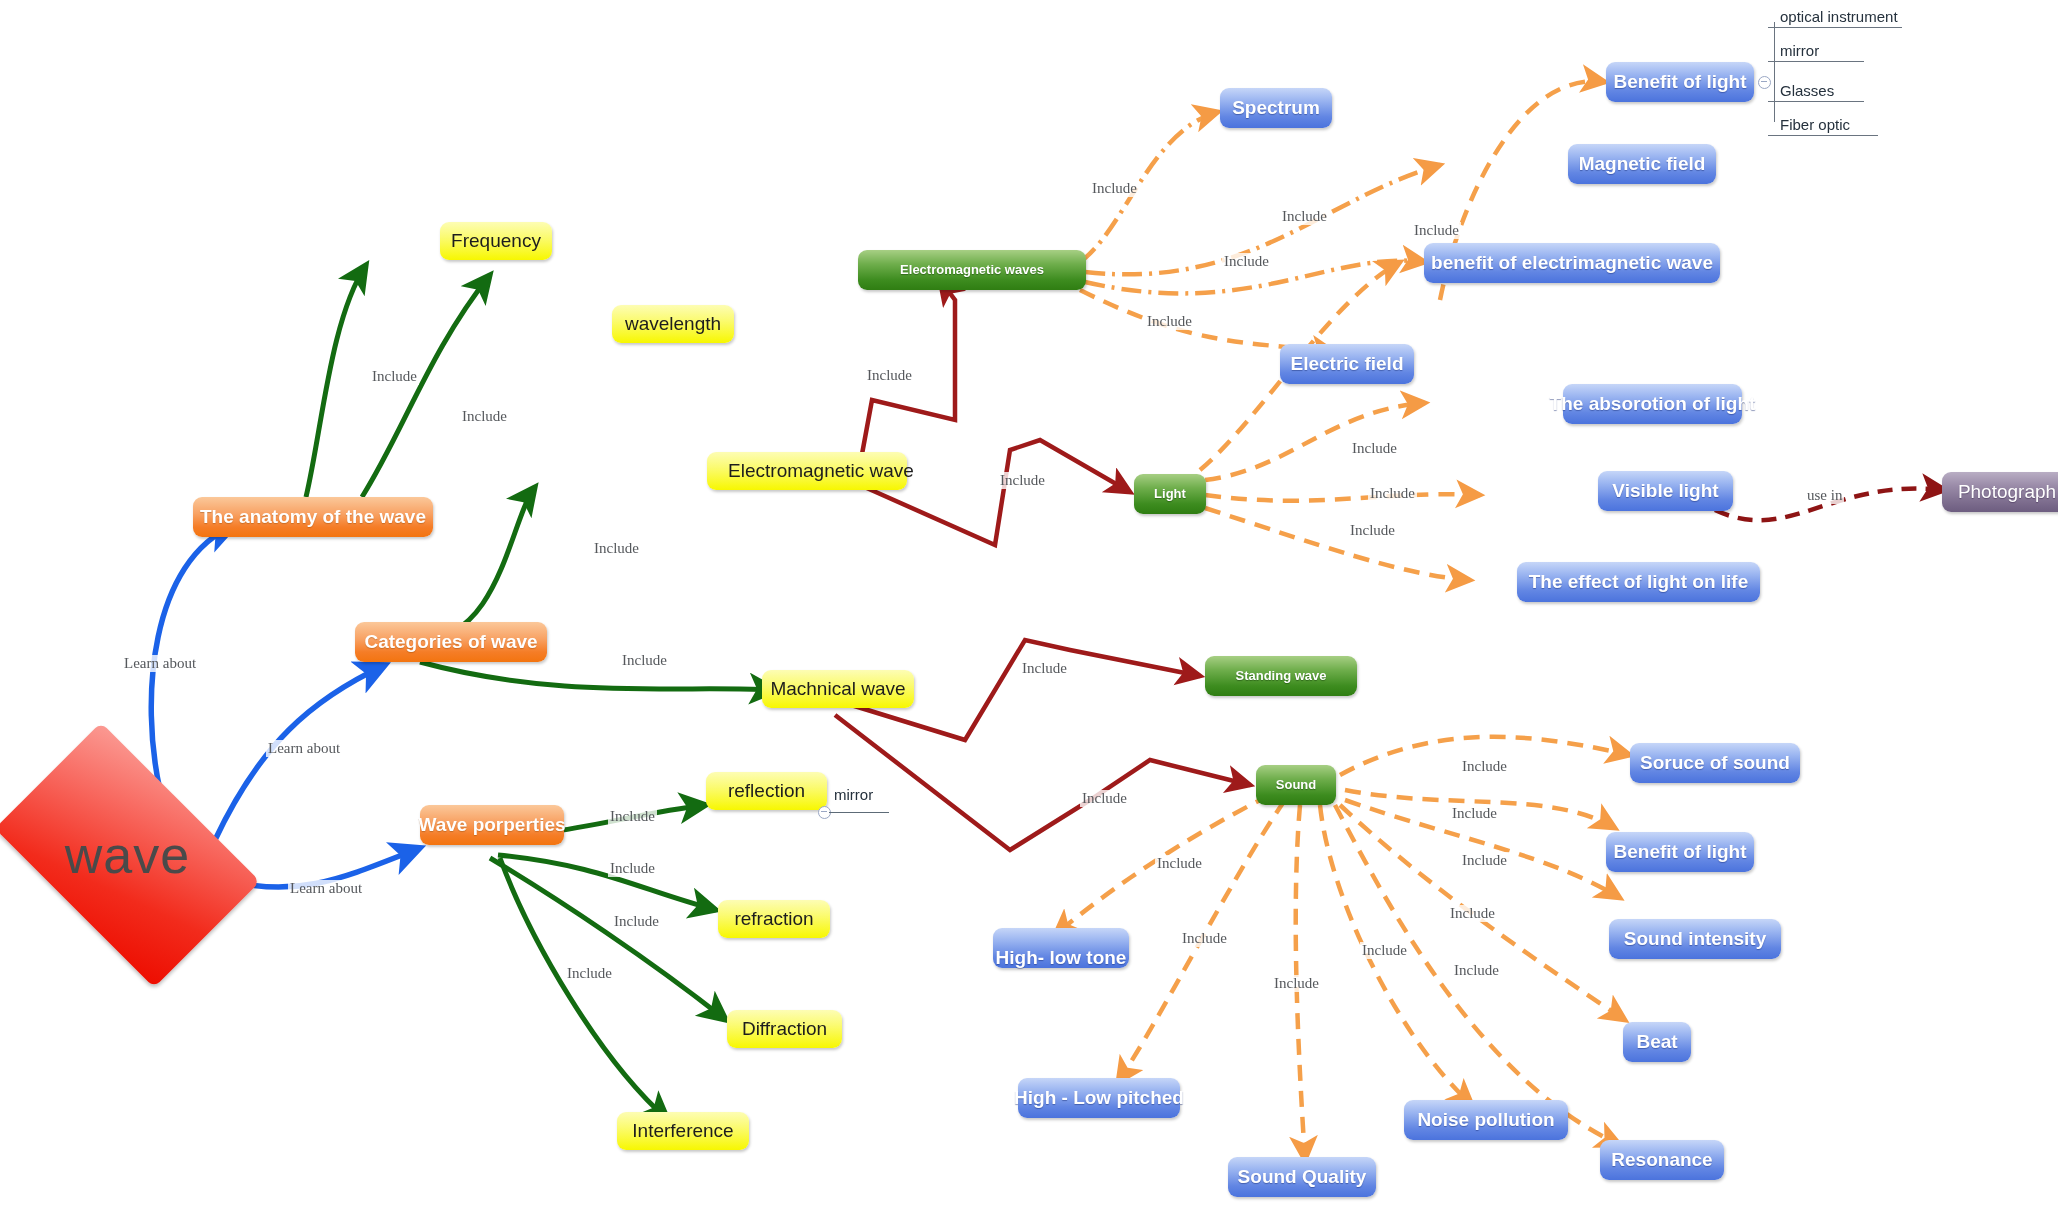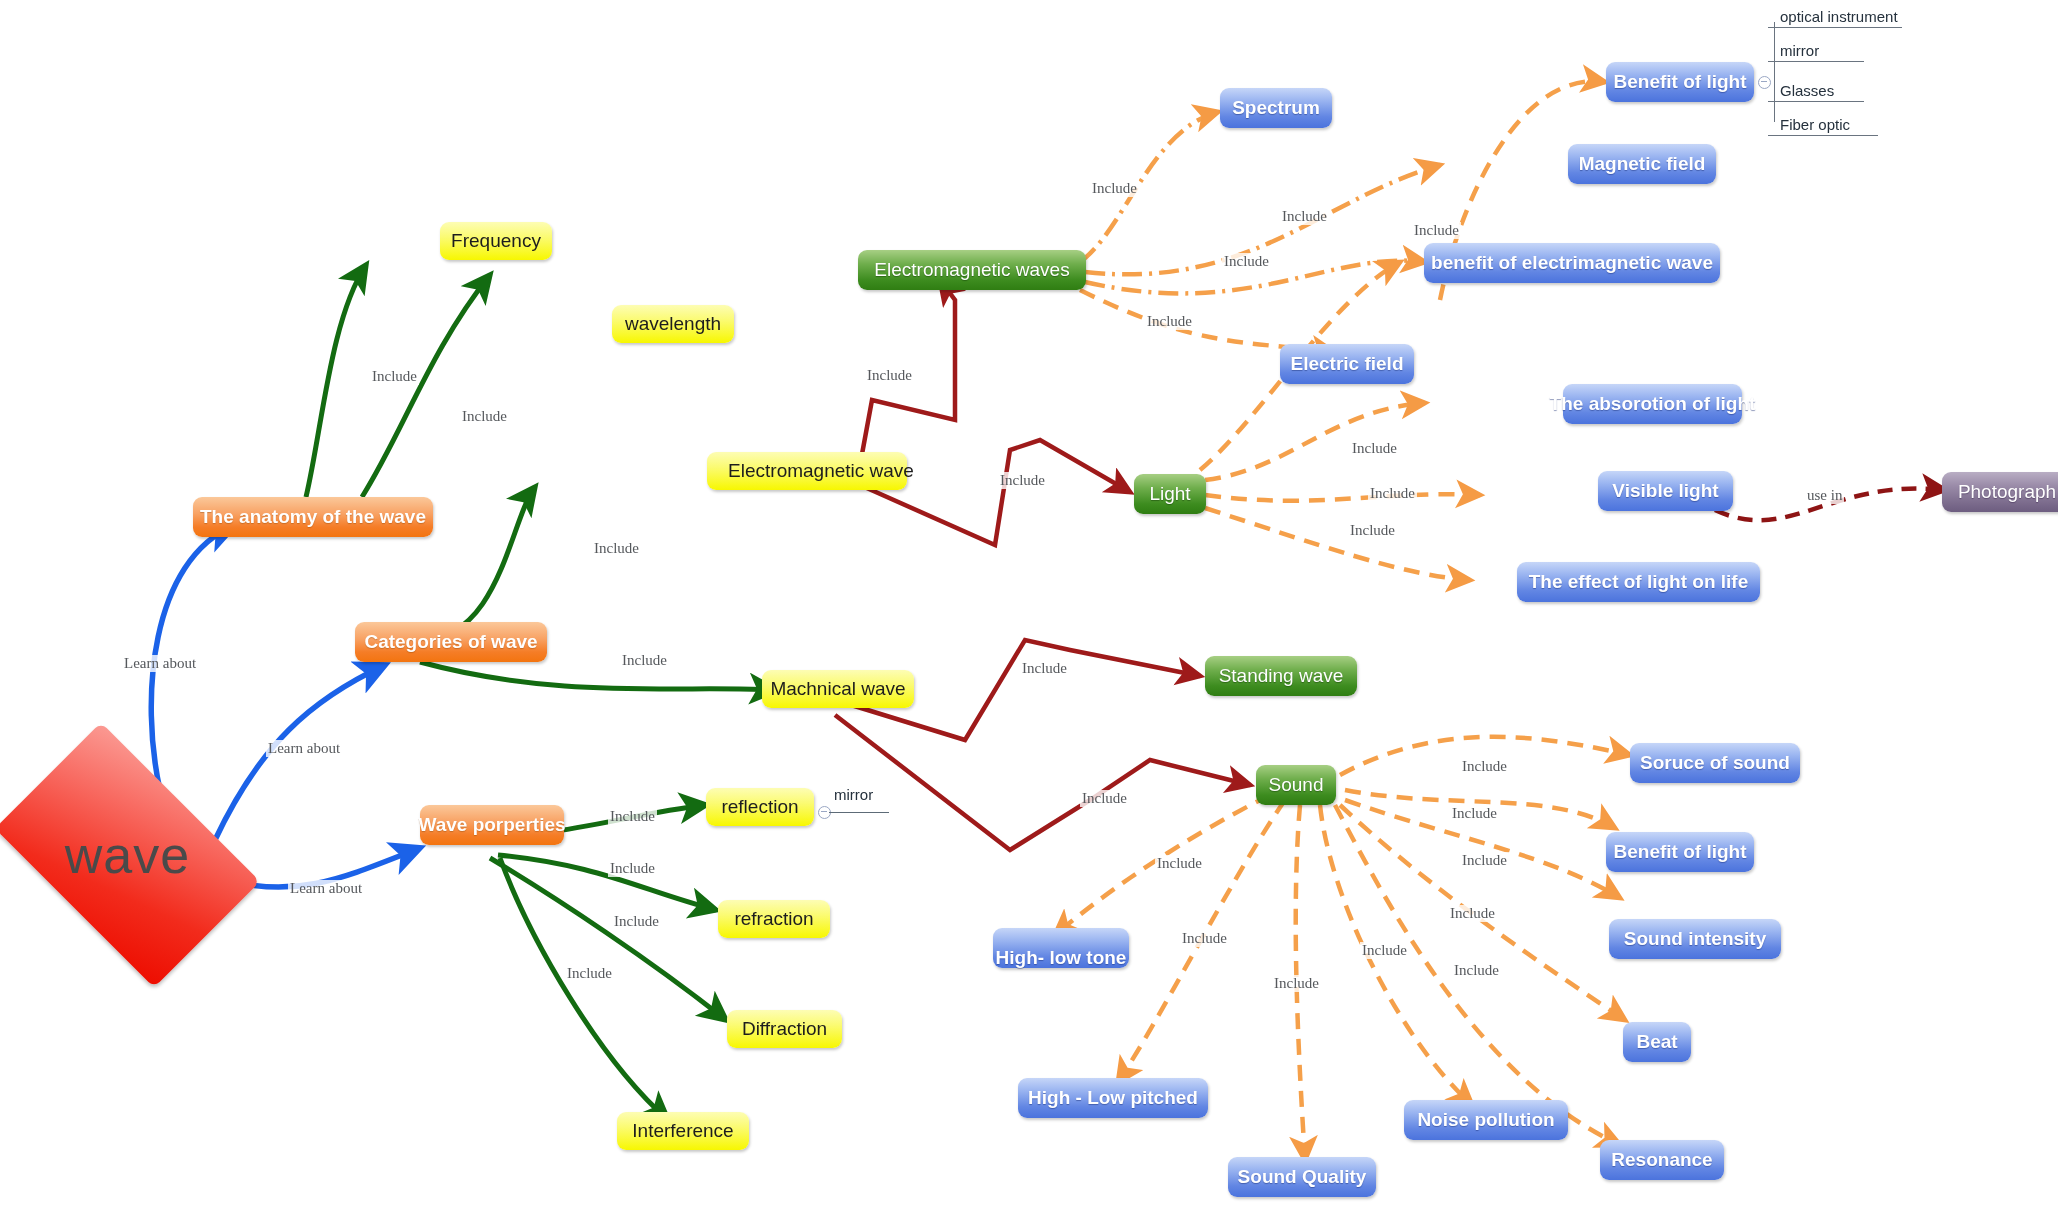--- a/index.html
+++ b/index.html
@@ -25,21 +25,21 @@
 
   .orange{background:linear-gradient(180deg,#fbc89a 0%,#f8a264 42%,#f57d27 75%,#f3740f 100%);
           color:#ffffff;font-weight:bold;font-size:19px;
           text-shadow:0 1px 1px rgba(120,60,0,.35);}
   .yellow{background:linear-gradient(180deg,#fdfdb4 0%,#fbfb72 40%,#f9f92b 78%,#f7f700 100%);
           color:#1d1d1d;font-weight:normal;font-size:19px;}
   .blue{background:linear-gradient(180deg,#c6d6f8 0%,#9cb6f1 30%,#6286e3 72%,#4b73dd 100%);
         color:#ffffff;font-weight:bold;font-size:19px;
         text-shadow:0 1px 1px rgba(20,40,110,.45);}
   .green{background:linear-gradient(180deg,#a7cf84 0%,#6fae4c 35%,#3d8c1f 75%,#2f7d12 100%);
-         color:#ffffff;font-weight:normal;font-size:19px;
+         color:#ffffff;font-weight:bold;font-size:13px;
          text-shadow:0 1px 1px rgba(10,50,0,.45);}
   .purple{background:linear-gradient(180deg,#b9aec4 0%,#9a8ba8 35%,#7b6b8c 78%,#6d5d80 100%);
           color:#ffffff;font-weight:normal;font-size:19px;
           text-shadow:0 1px 1px rgba(40,20,60,.4);}
 
   .edge-label{position:absolute;font-family:"Liberation Serif", serif;
         font-size:15px;color:#55585c;white-space:nowrap;
         background:rgba(255,255,255,0.80);padding:0 2px;}
 
   
@@ -210,21 +210,21 @@
   </div>
 
   <div class="node yellow" style="left:707px;top:452px;width:200px;height:38px;padding-left:28px;">
     <span>Electromagnetic wave</span>
   </div>
 
   <div class="node yellow" style="left:762px;top:670px;width:152px;height:38px;">
     <span>Machnical wave</span>
   </div>
 
-  <div class="node yellow" style="left:706px;top:788px;width:108px;height:38px;">
+  <div class="node yellow" style="left:706px;top:772px;width:121px;height:38px;">
     <span>reflection</span>
   </div>
 
   <div class="node yellow" style="left:718px;top:900px;width:112px;height:38px;">
     <span>refraction</span>
   </div>
 
   <div class="node yellow" style="left:727px;top:1010px;width:115px;height:38px;">
     <span>Diffraction</span>
   </div>
@@ -331,21 +331,21 @@
   </div>
 
   <div class="node blue" style="left:1404px;top:1100px;width:164px;height:40px;">
     <span>Noise pollution</span>
   </div>
 
   <div class="node blue" style="left:1228px;top:1157px;width:148px;height:40px;">
     <span>Sound Quality</span>
   </div>
 
-  <div class="node blue" style="left:1018px;top:1078px;width:190px;height:40px;">
+  <div class="node blue" style="left:1018px;top:1078px;width:162px;height:40px;">
     <span>High - Low pitched</span>
   </div>
 
   <div class="node blue" style="left:993px;top:928px;width:136px;height:40px;align-items:flex-end;">
     <span>High- low  tone</span>
   </div>
 
 </div>
 
 </body></html>

